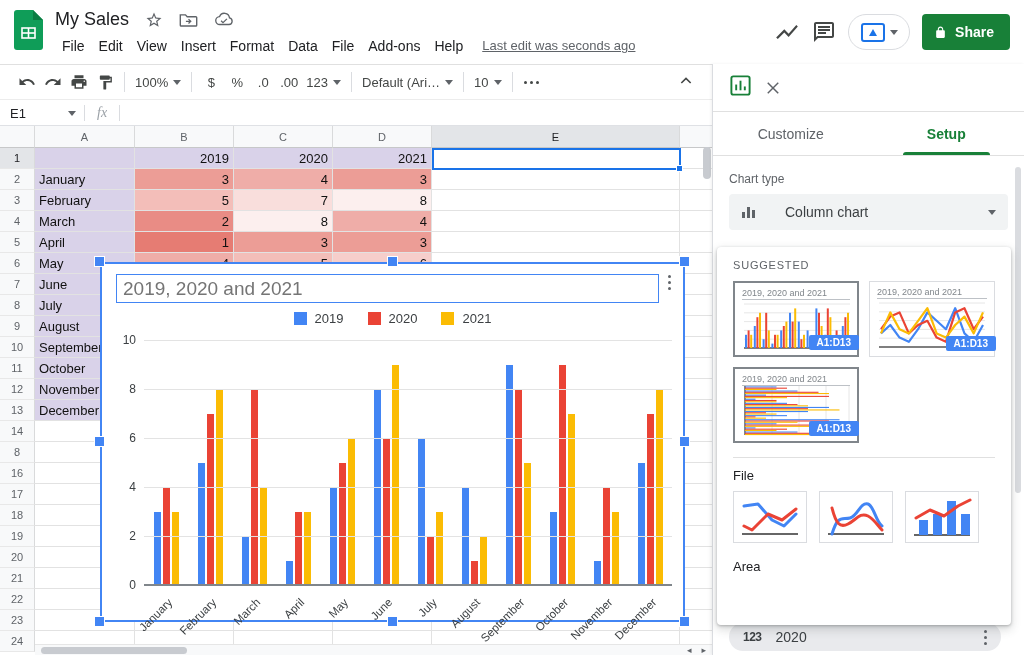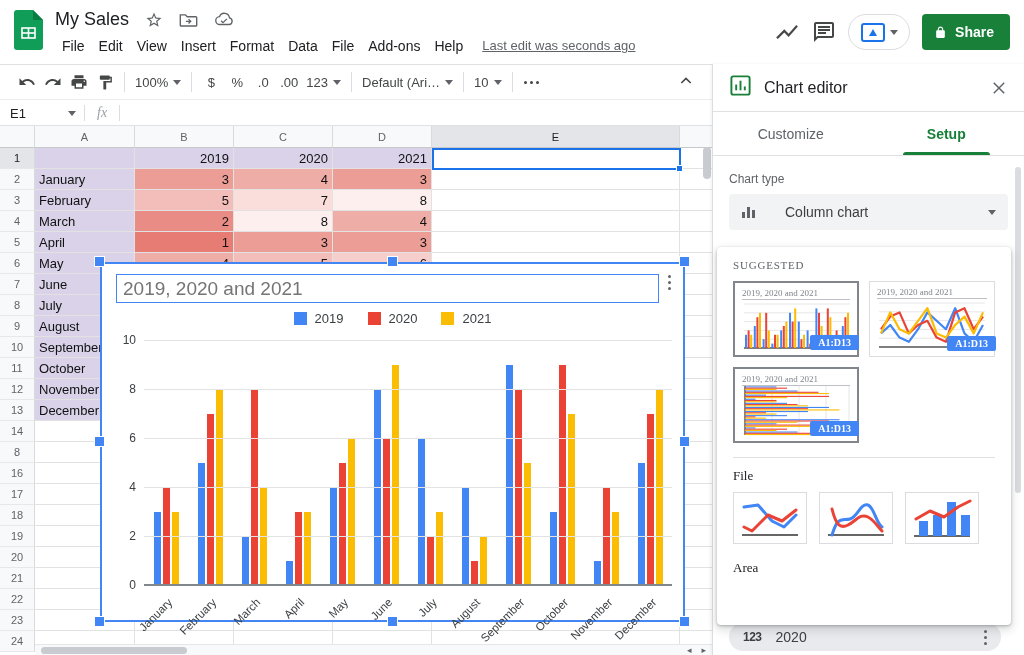--- a/index.html
+++ b/index.html
@@ -93,21 +93,21 @@
   .type-select { height:36px; background:#f1f3f4; border-radius:4px; display:flex; align-items:center; gap:28px; padding:0 12px; cursor:pointer; }
   .type-select .tname { font-size:14px; color:#3c4043; flex:1; }
   .panel-scroll { position:absolute; right:3px; top:103px; width:6px; height:326px; background:#dadce0; border-radius:3px; cursor:pointer; }
   .series-row { position:absolute; left:16px; top:559px; width:272px; height:28px; background:#e9eaed; border-radius:14px; display:flex; align-items:center; gap:14px; padding:0 14px; cursor:pointer; }
   .s-123 { font-size:12px; font-weight:700; color:#3c4043; letter-spacing:-0.5px; }
   .s-name { font-size:14px; color:#3c4043; flex:1; }
   .vdots { display:flex; flex-direction:column; gap:3px; cursor:pointer; }
   .vdots i { width:3px; height:3px; border-radius:50%; background:#5f6368; }
 
   
-  .type-card { position:absolute; left:4px; top:183px; width:294px; height:378px; background:#fff; border-radius:4px; box-shadow:0 1px 3px rgba(60,64,67,.35), 0 4px 10px 1px rgba(60,64,67,.18); padding:12px 16px; z-index:11;font-family:Liberation Serif, serif; }
+  .type-card { position:absolute; left:4px; top:183px; width:294px; height:378px; background:#fff; border-radius:4px; box-shadow:0 1px 3px rgba(60,64,67,.35), 0 4px 10px 1px rgba(60,64,67,.18); padding:12px 16px; z-index:11; }
   .sug-label { font-size:11px; letter-spacing:.8px; color:#5f6368; margin-bottom:10px; }
   .thumb-grid { display:flex; flex-wrap:wrap; gap:10px; }
   .thumb { width:126px; height:76px; background:#fff; border:1px solid #dadce0; padding:5px 7px 3px; position:relative; cursor:pointer; }
   .thumb.sel { border:2px solid #80868b; }
   .t-title { font-size:9px; color:#80868b; white-space:nowrap; overflow:hidden; border-bottom:1px solid #bdc1c6; padding-bottom:1px; }
   .t-badge { position:absolute; right:-2px; bottom:5px; background:#4285f4; color:#fff; font-size:10px; font-weight:700; padding:2px 8px; border-radius:2px; }
   .card-div { height:1px; background:#e0e0e0; margin:14px 0 10px; }
   .sec-label { font-size:13px; color:#202124; margin-bottom:8px; }
   .icon-row { display:flex; gap:12px; }
   .type-icon { width:74px; height:52px; border:1px solid #dadce0; display:flex; align-items:center; justify-content:center; cursor:pointer; background:#fff; }
@@ -649,21 +649,20 @@
 <div class="panel">
   <div class="p-head">
     <span>
       <svg width="23" height="23" viewBox="0 0 24 24" fill="none" stroke="#188038" stroke-width="2">
         <rect x="2.5" y="2.5" width="19" height="19" rx="2"></rect>
         <line x1="7.5" y1="17" x2="7.5" y2="11"></line>
         <line x1="12" y1="17" x2="12" y2="7"></line>
         <line x1="16.5" y1="17" x2="16.5" y2="13"></line>
       </svg>
     </span>
-    <span class="p-title">Chart editor</span>
     <span class="p-close">
       <svg width="18" height="18" viewBox="0 0 24 24" stroke="#5f6368" stroke-width="2">
           <line x1="5" y1="5" x2="19" y2="19"></line>
           <line x1="19" y1="5" x2="5" y2="19"></line>
         </svg>
     </span>
   </div>
   <div class="p-tabs">
     <div class="p-tab">Customize</div>
     <div class="p-tab active">Setup</div>

